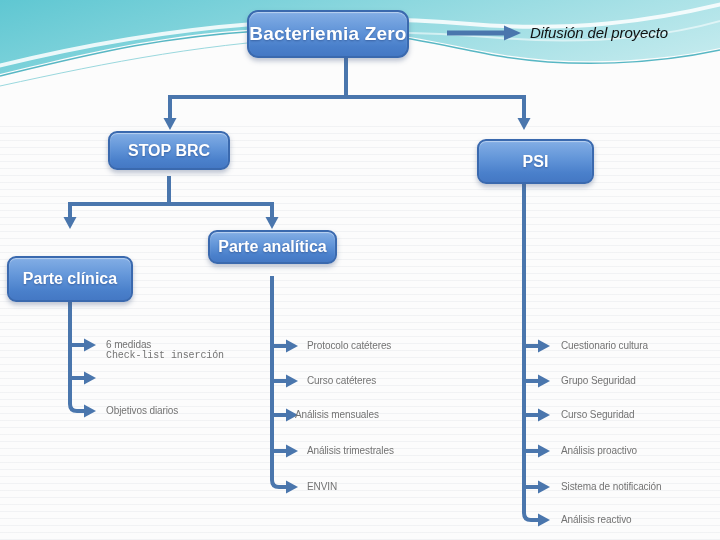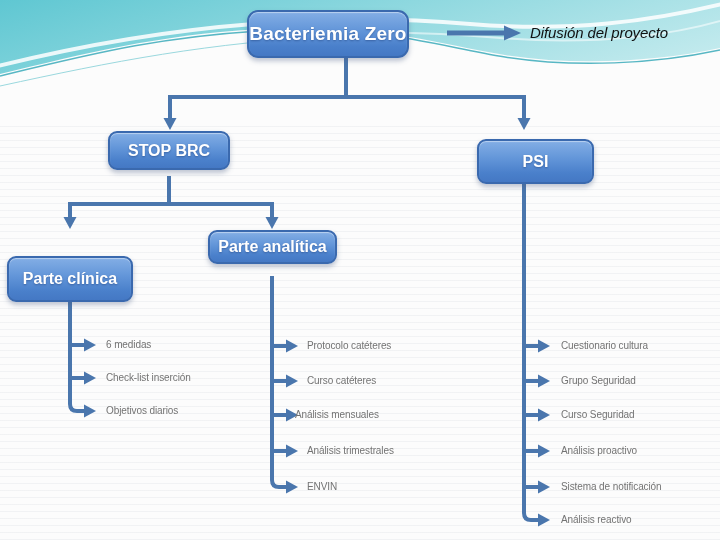--- a/index.html
+++ b/index.html
@@ -124,21 +124,21 @@
 <div class="node sub" style="left:7px;top:230px;width:126px;height:46px;margin-top:26px;">
   <span>Parte clínica</span>
 </div>
 <div class="node sub" style="left:208px;top:230px;width:129px;height:34px;">
   <span>Parte analítica</span>
 </div>
 
 <div class="label diffusion" style="left:530px;top:22px;font-style:italic;">Difusión del proyecto</div>
 
 <div class="label" style="left:106px;top:334px;">6 medidas</div>
-<div class="label" style="left:106px;top:367px;">Check-list inserción</div>
+<div class="label" style="left:106px;top:345px;font-family:Liberation Mono, monospace;">Check-list inserción</div>
 <div class="label" style="left:106px;top:400px;">Objetivos diarios</div>
 
 <div class="label" style="left:307px;top:335px;">Protocolo catéteres</div>
 <div class="label" style="left:307px;top:370px;">Curso catéteres</div>
 <div class="label" style="left:295px;top:404px;">Análisis mensuales</div>
 <div class="label" style="left:307px;top:440px;">Análisis trimestrales</div>
 <div class="label" style="left:307px;top:476px;">ENVIN</div>
 
 <div class="label" style="left:561px;top:335px;">Cuestionario cultura</div>
 <div class="label" style="left:561px;top:370px;">Grupo Seguridad</div>

